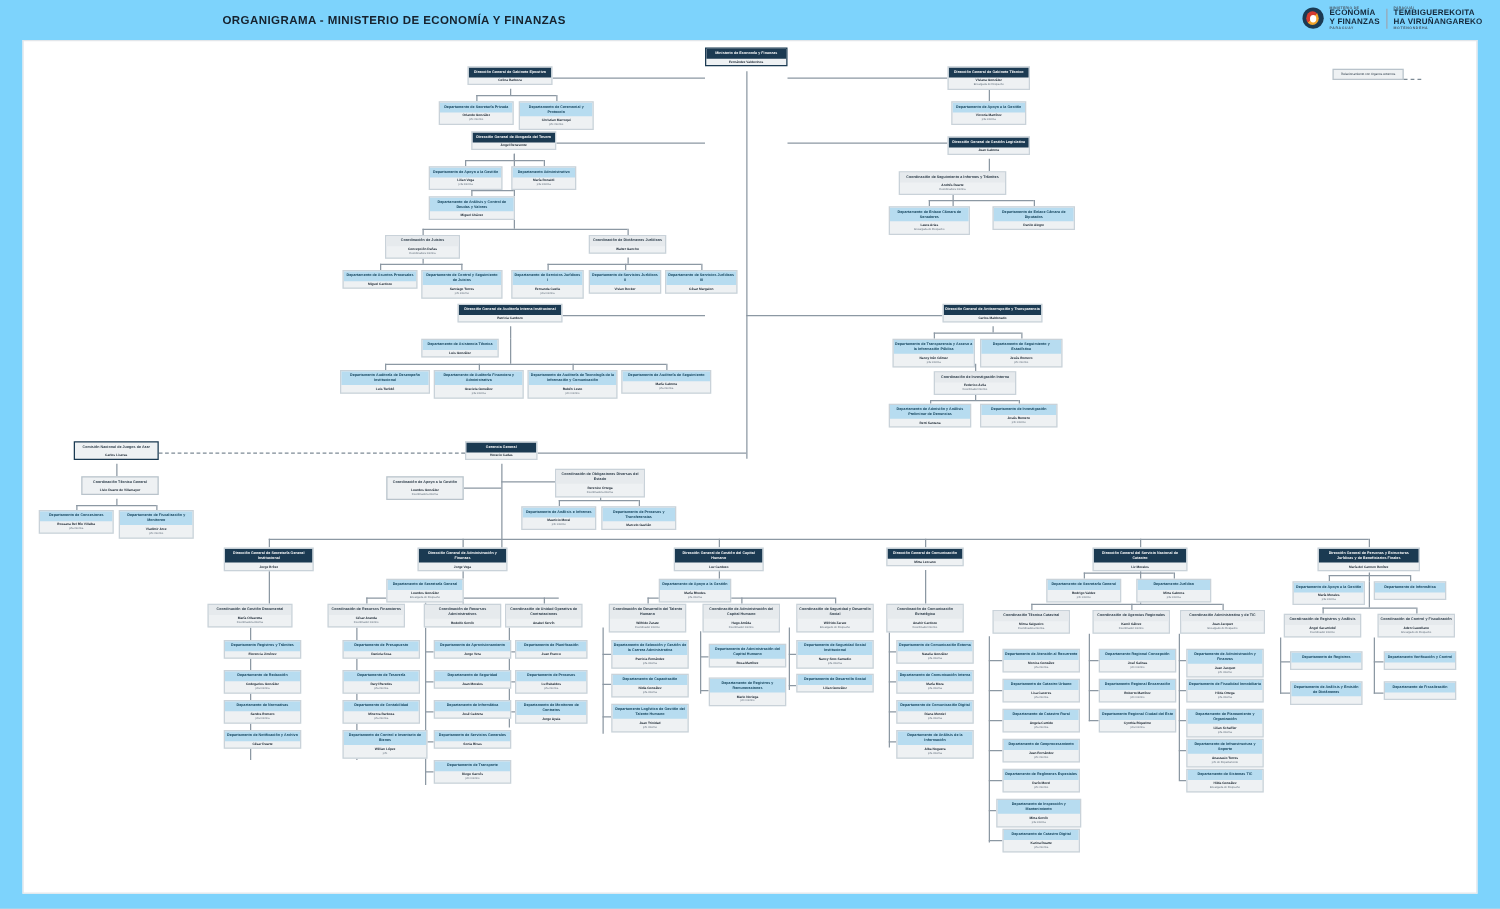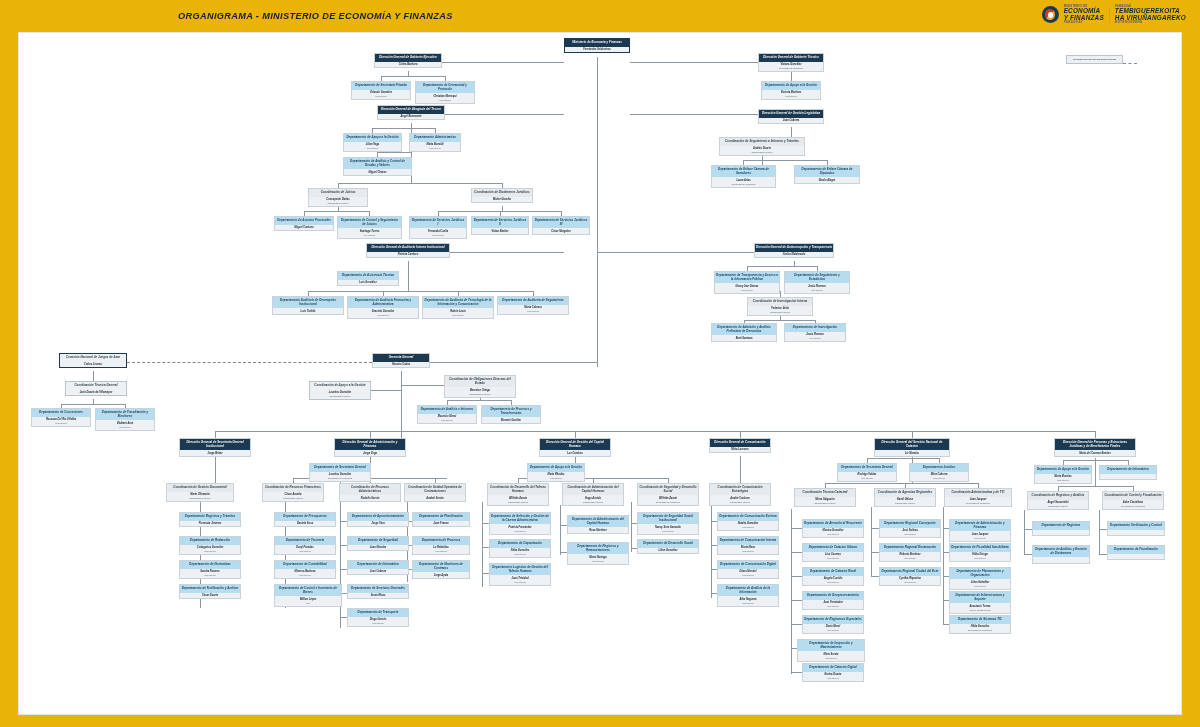--- a/index.html
+++ b/index.html
@@ -6,22 +6,21 @@
   html, body {
     margin: 0; padding: 0;
     width: 1200px; height: 727px;
     overflow: hidden;
     background: #ccd4dd;
     font-family: "Liberation Sans", sans-serif;
   }
   #page {
     position: relative;
     width: 1200px; height: 727px;
-    background: #eab308;
-    font-style: italic;
+    background: #7dd3fc;
   }
   
   #header {
     position: absolute; left: 0; top: 0; width: 1200px; height: 32px;
   }
   #page-title {
     position: absolute; left: 178px; top: 11px;
     font-size: 9.2px; font-weight: bold; letter-spacing: .35px;
     color: #16222e; white-space: nowrap;
   }

